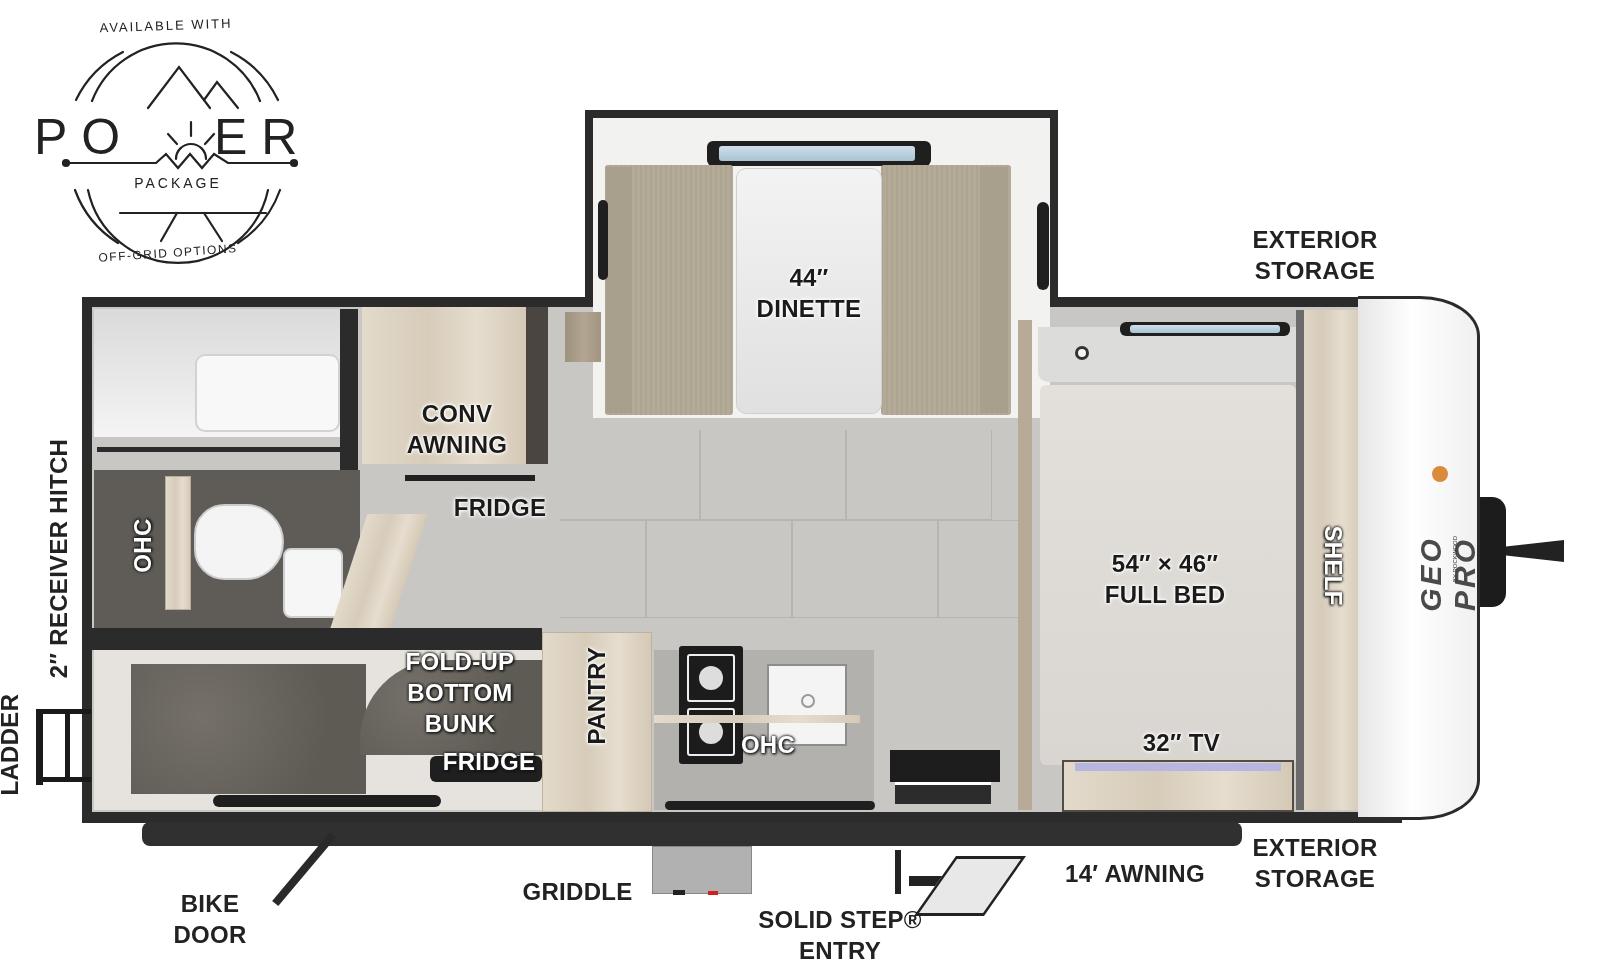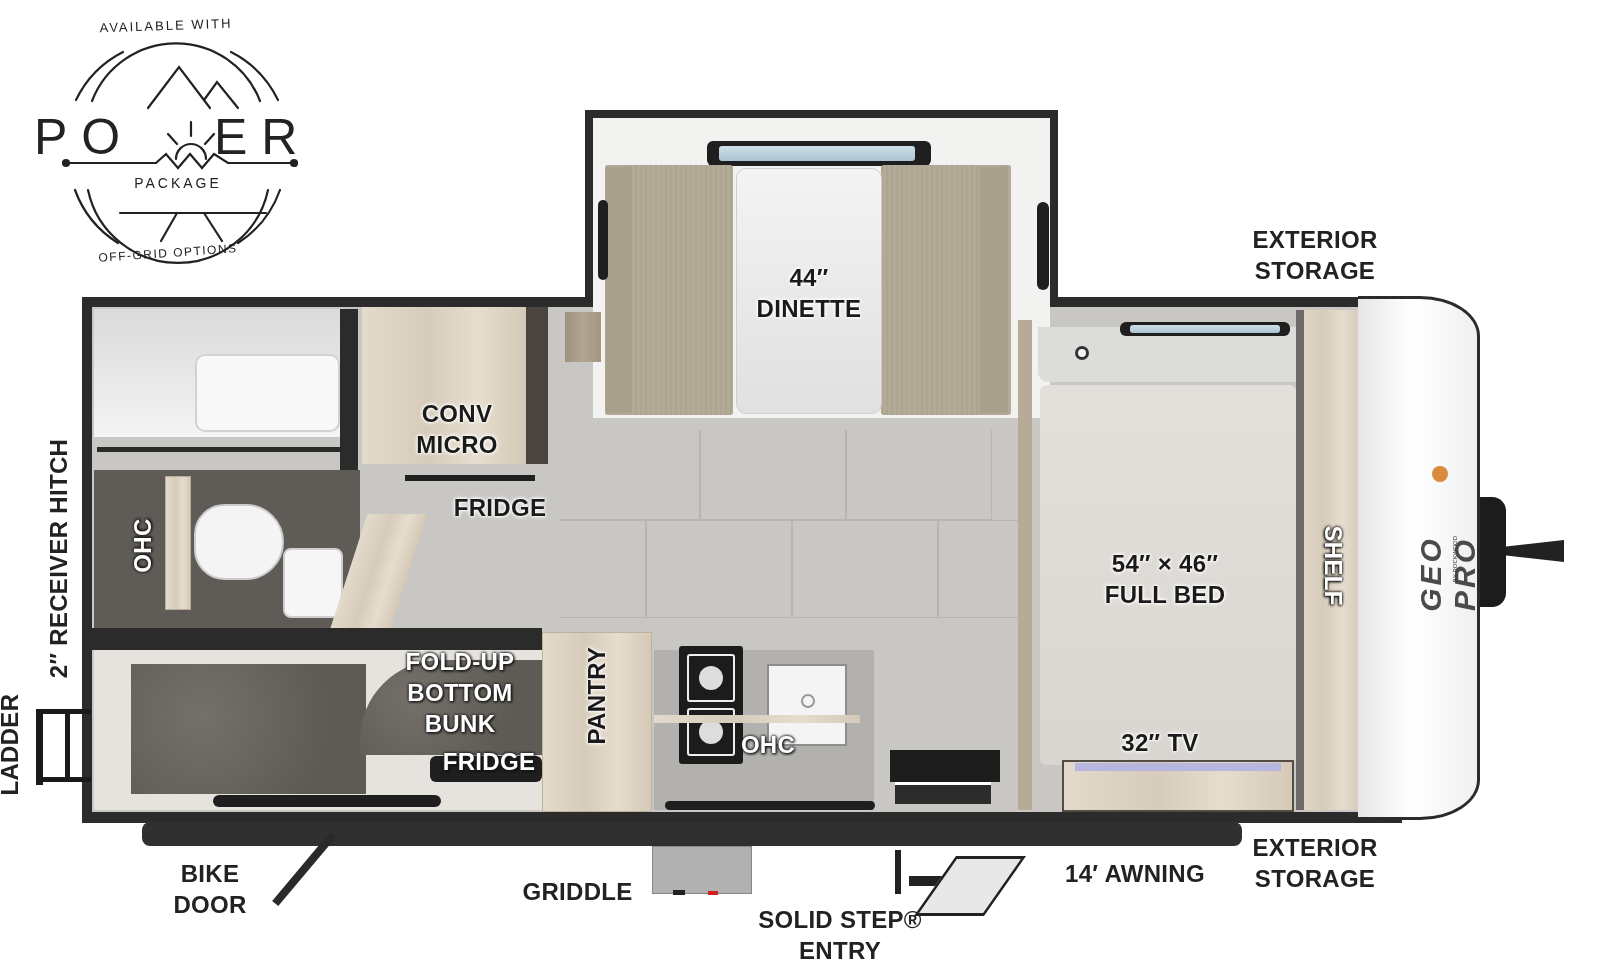--- a/index.html
+++ b/index.html
@@ -105,21 +105,21 @@
   <div class="lbl lbl-in-light vert-up" style="left:110px;top:530px;width:64px;">OHC</div>
   <div class="abs" style="left:194px;top:504px;width:90px;height:76px;background:#f4f4f4;border:2px solid #cccccc;border-radius:40px 50px 50px 40px;"></div>
   <div class="abs" style="left:283px;top:548px;width:60px;height:70px;background:#f6f6f6;border:2px solid #cfcfcf;border-radius:8px;"></div>
   <div class="abs wood" style="left:348px;top:514px;width:60px;height:120px;transform:skewX(-18deg);"></div>
 
   <div class="abs wall" style="left:92px;top:628px;width:450px;height:22px;"></div>
 
   <div class="abs wood" style="left:362px;top:307px;width:186px;height:157px;border-right:22px solid #4a4540;"></div>
   <div class="abs" style="left:405px;top:475px;width:130px;height:6px;background:#202020;"></div>
   <div class="lbl lbl-in-dark" style="left:392px;top:398px;width:130px;">CONV
-MICRO</div>
+AWNING</div>
   <div class="lbl lbl-in-dark" style="left:440px;top:492px;width:120px;">FRIDGE</div>
   <div class="abs wood-dark" style="left:565px;top:312px;width:36px;height:50px;"></div>
 
   <div class="abs" style="left:94px;top:650px;width:450px;height:160px;background:#e6e3de;"></div>
   <div class="abs carpet" style="left:131px;top:664px;width:235px;height:130px;"></div>
   <div class="abs carpet" style="left:360px;top:660px;width:182px;height:95px;border-radius:80px 0 0 0;"></div>
   <div class="abs window" style="left:213px;top:795px;width:228px;height:12px;"></div>
   <div class="abs window" style="left:430px;top:756px;width:112px;height:26px;"></div>
   <div class="lbl lbl-in-light" style="left:390px;top:646px;width:140px;">FOLD-UP
 BOTTOM
@@ -157,21 +157,21 @@
   <div class="abs" style="left:1040px;top:385px;width:256px;height:380px;background:linear-gradient(180deg,#e3e0db,#d9d6d1);border-radius:6px;"></div>
   <div class="lbl lbl-in-dark" style="left:1080px;top:548px;width:170px;">54″ × 46″
 FULL BED</div>
 
   <div class="abs wood" style="left:1296px;top:310px;width:66px;height:500px;"></div>
   <div class="abs" style="left:1296px;top:310px;width:8px;height:500px;background:#6b6b6b;"></div>
   <div class="lbl lbl-in-light vert-down" style="left:1298px;top:545px;width:70px;">SHELF</div>
 
   <div class="abs wood" style="left:1062px;top:760px;width:232px;height:52px;border:2px solid #534c45;"></div>
   <div class="abs" style="left:1075px;top:763px;width:206px;height:8px;background:#b7b6e0;"></div>
-  <div class="lbl lbl-in-dark" style="left:1100px;top:727px;width:120px;">32″ TV</div>
+  <div class="lbl lbl-in-dark" style="left:1100px;top:727px;width:120px;text-align:right;">32″ TV</div>
 
   <div class="abs" style="left:1358px;top:296px;width:122px;height:524px;background:linear-gradient(90deg,#e6e6e6,#ffffff 45%,#f0f0f0);border-radius:0 60px 60px 0/0 40px 40px 0;border-top:3px solid #2b2b2b;border-bottom:3px solid #2b2b2b;border-right:3px solid #2b2b2b;"></div>
   <div class="abs" style="left:1388px;top:540px;width:120px;text-align:center;font-size:30px;font-weight:700;font-style:italic;color:#4a4a4a;letter-spacing:3px;transform:rotate(-90deg);">GEO PRO</div>
   <div class="abs" style="left:1432px;top:466px;width:16px;height:16px;border-radius:50%;background:#d98a3a;"></div>
   <div class="abs" style="left:1410px;top:556px;width:90px;text-align:center;font-size:6px;color:#333;transform:rotate(-90deg);">BY ROCKWOOD</div>
 
   <div class="abs" style="left:1480px;top:497px;width:26px;height:110px;background:#1c1c1c;border-radius:0 14px 14px 0;"></div>
   <div class="abs" style="left:1506px;top:540px;width:58px;height:22px;background:#222;clip-path:polygon(0 30%,100% 0,100% 100%,0 70%);"></div>
 
   <div class="abs wall" style="left:142px;top:822px;width:1100px;height:24px;border-radius:8px;background:#303030;"></div>
@@ -190,21 +190,21 @@
 
   <div class="abs" style="left:36px;top:709px;width:44px;height:76px;border-left:7px solid #1a1a1a;">
     <div style="position:absolute;left:0;top:0;width:48px;height:5px;background:#1a1a1a;"></div>
     <div style="position:absolute;left:0;top:68px;width:48px;height:5px;background:#1a1a1a;"></div>
     <div style="position:absolute;left:22px;top:0;width:5px;height:73px;background:#1a1a1a;"></div>
   </div>
 </div>
 
 <div class="lbl" style="left:-62px;top:543px;width:240px;transform:rotate(-90deg);">2″ RECEIVER HITCH</div>
 <div class="lbl" style="left:-41px;top:730px;width:100px;transform:rotate(-90deg);">LADDER</div>
-<div class="lbl" style="left:160px;top:858px;width:100px;">BIKE
+<div class="lbl" style="left:160px;top:888px;width:100px;">BIKE
 DOOR</div>
 <div class="lbl" style="left:510px;top:876px;width:135px;">GRIDDLE</div>
 <div class="lbl" style="left:740px;top:904px;width:200px;">SOLID STEP®
 ENTRY</div>
 <div class="lbl" style="left:1055px;top:858px;width:160px;">14′ AWNING</div>
 <div class="lbl" style="left:1235px;top:224px;width:160px;">EXTERIOR
 STORAGE</div>
 <div class="lbl" style="left:1235px;top:832px;width:160px;">EXTERIOR
 STORAGE</div>
 

